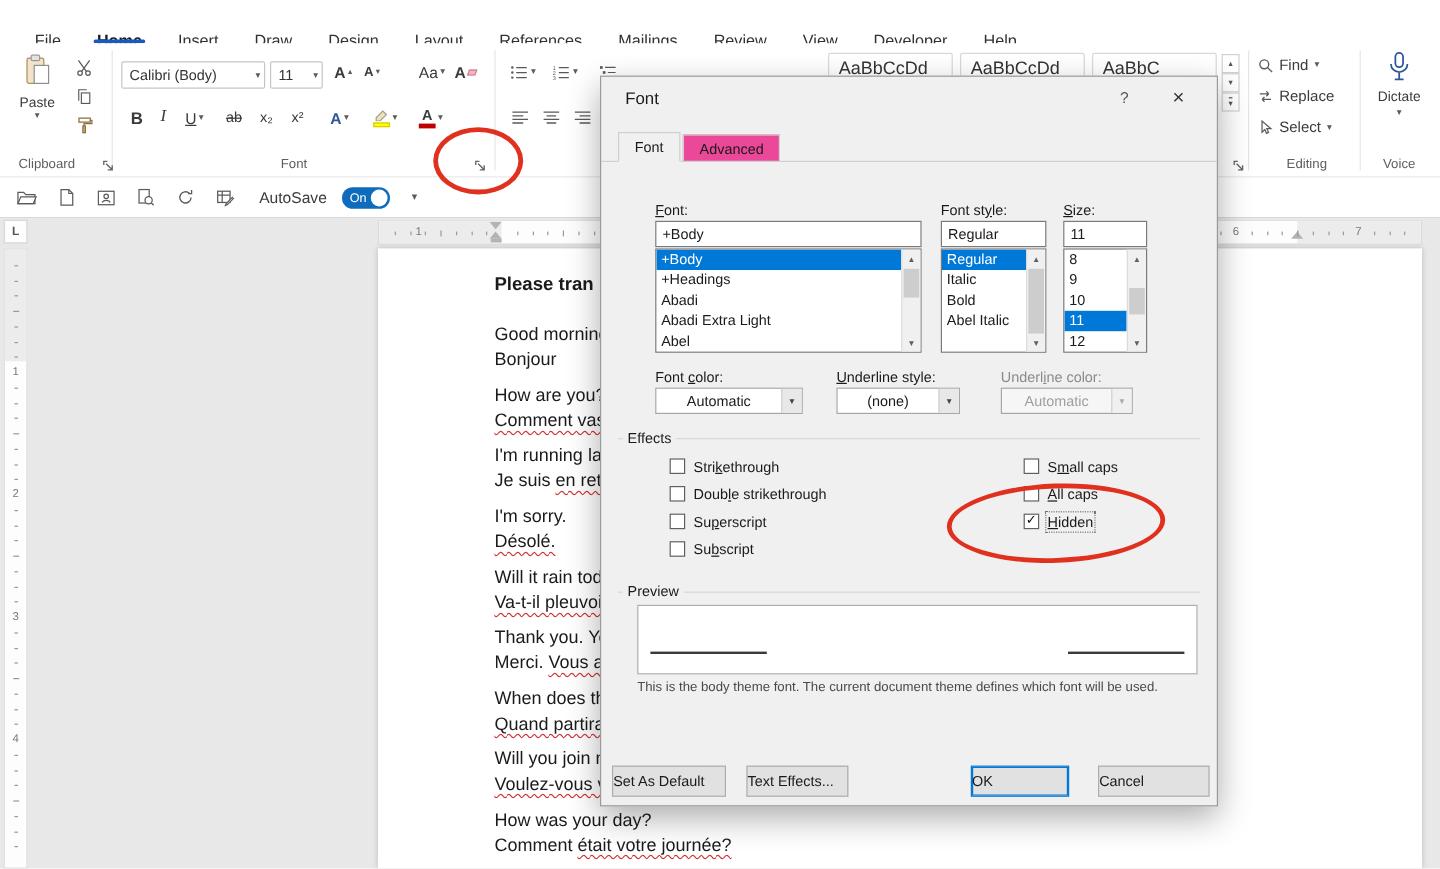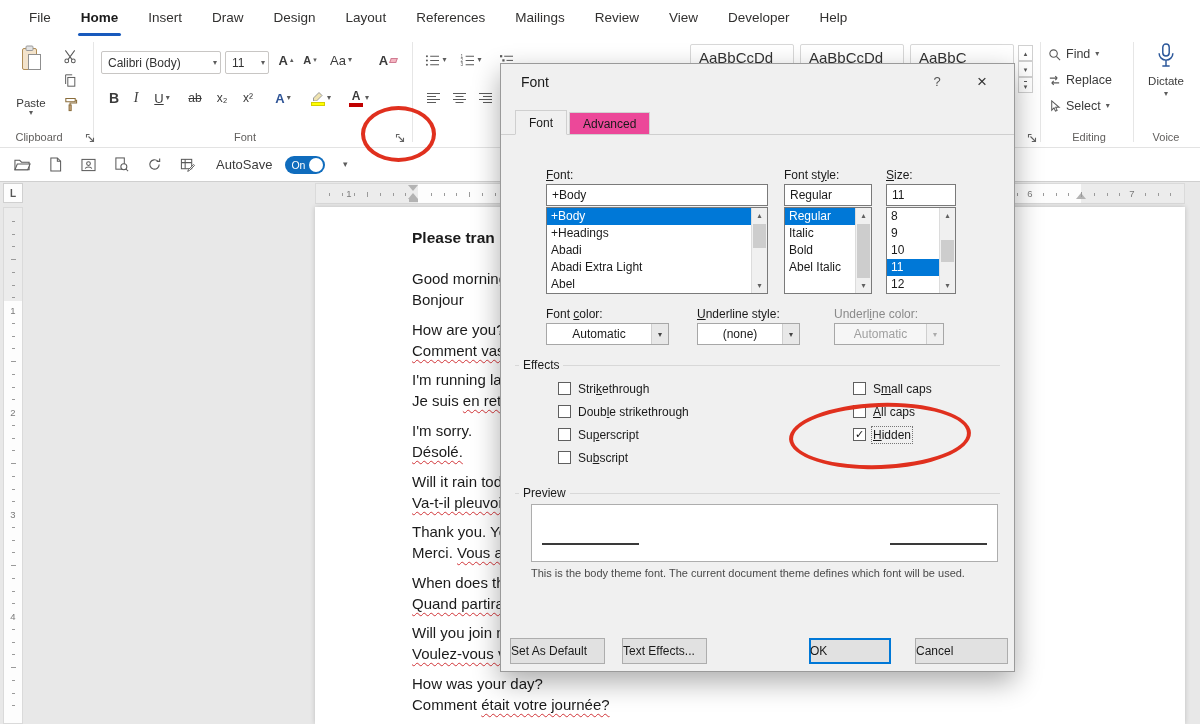--- a/index.html
+++ b/index.html
@@ -3,32 +3,32 @@
 <meta charset="utf-8">
 <style>
   *{box-sizing:border-box;margin:0;padding:0}
   html,body{width:1200px;height:724px;overflow:hidden}
   body{font-family:"Liberation Sans","DejaVu Sans",sans-serif;background:#fff;color:#262626}
   .screen{position:relative;width:1200px;height:724px;background:#fff;overflow:hidden}
   .abs{position:absolute}
 
   
   .tabbar{position:absolute;top:0;left:0;right:0;height:36px;background:#fff;display:flex;padding-left:14px}
-  .rtab{padding:0 15px;font-size:13.5px;line-height:36px;color:#323130;position:relative;cursor:default;white-space:nowrap}
+  .rtab{padding:16px 15px;font-size:13.5px;line-height:36px;color:#323130;position:relative;cursor:default;white-space:nowrap}
   .rtab.active{font-weight:700;color:#1b1b1b}
   .rtab.active::after{content:"";position:absolute;left:12px;right:12px;bottom:0;height:3px;background:#185abd;border-radius:2px}
 
   
   .ribbon{position:absolute;top:36px;left:0;right:0;height:112px;background:#fff;border-bottom:1px solid #e3e3e3}
   .vsep{position:absolute;top:6px;height:100px;width:1px;background:#e6e6e6}
   .glabel{position:absolute;top:95px;font-size:11px;color:#605e5c;text-align:center}
   .launcher{position:absolute;width:13px;height:13px;display:flex;align-items:center;justify-content:center}
   .chev{font-size:8px;color:#5c5c5c;line-height:1}
   .paste{display:flex;flex-direction:column;align-items:center;width:46px;height:86px;border-radius:3px;padding-top:4px}
-  .paste-label{font-size:11.5px;color:#3b3b3b;margin-top:24px}
+  .paste-label{font-size:11.5px;color:#3b3b3b;margin-top:7px}
   .sbtn{width:26px;height:24px;display:flex;align-items:center;justify-content:center}
   .combo{display:flex;align-items:center;height:23px;border:1px solid #c8c6c4;background:#fff;padding:0 3px 0 6px;font-size:12px;color:#333;border-radius:2px}
   .combo .cval{flex:1;white-space:nowrap;overflow:hidden}
   .rbtn{position:absolute;height:24px;display:flex;align-items:center;justify-content:center;color:#3b3b3b;gap:2px}
   .gb{font-weight:700;font-size:14px}
   .gi{font-style:italic;font-family:"Liberation Serif",serif;font-size:14px}
   .gu{text-decoration:underline;font-size:13px}
   .gs{text-decoration:line-through;font-size:12px}
   .gx{font-size:12px}
   .gA{font-size:13px;font-weight:700}
@@ -193,21 +193,21 @@
       <span class="chev">▾</span>
     </div>
     <div class="rbtn" style="left:274px;top:12px;width:24px">
       <span class="gA">A</span>
         <span class="tiny">▴</span>
     </div>
     <div class="rbtn" style="left:299px;top:12px;width:22px">
       <span class="gA" style="font-size:11px">A</span>
         <span class="tiny">▾</span>
     </div>
-    <div class="rbtn" style="left:324px;top:12px;width:34px">
+    <div class="rbtn" style="left:343px;top:12px;width:34px">
       <span style="font-size:13px">Aa</span>
         <span class="chev">▾</span>
     </div>
     <div class="rbtn" style="left:374px;top:12px;width:28px">
       <span class="gA">A</span>
       <span style="width:7px;height:5px;background:#f4b6c2;border:1px solid #d07b92;transform:skewX(-20deg)"></span>
     </div>
     <div class="rbtn" style="left:103px;top:50px;width:22px">
       <span class="gb">B</span>
     </div>

